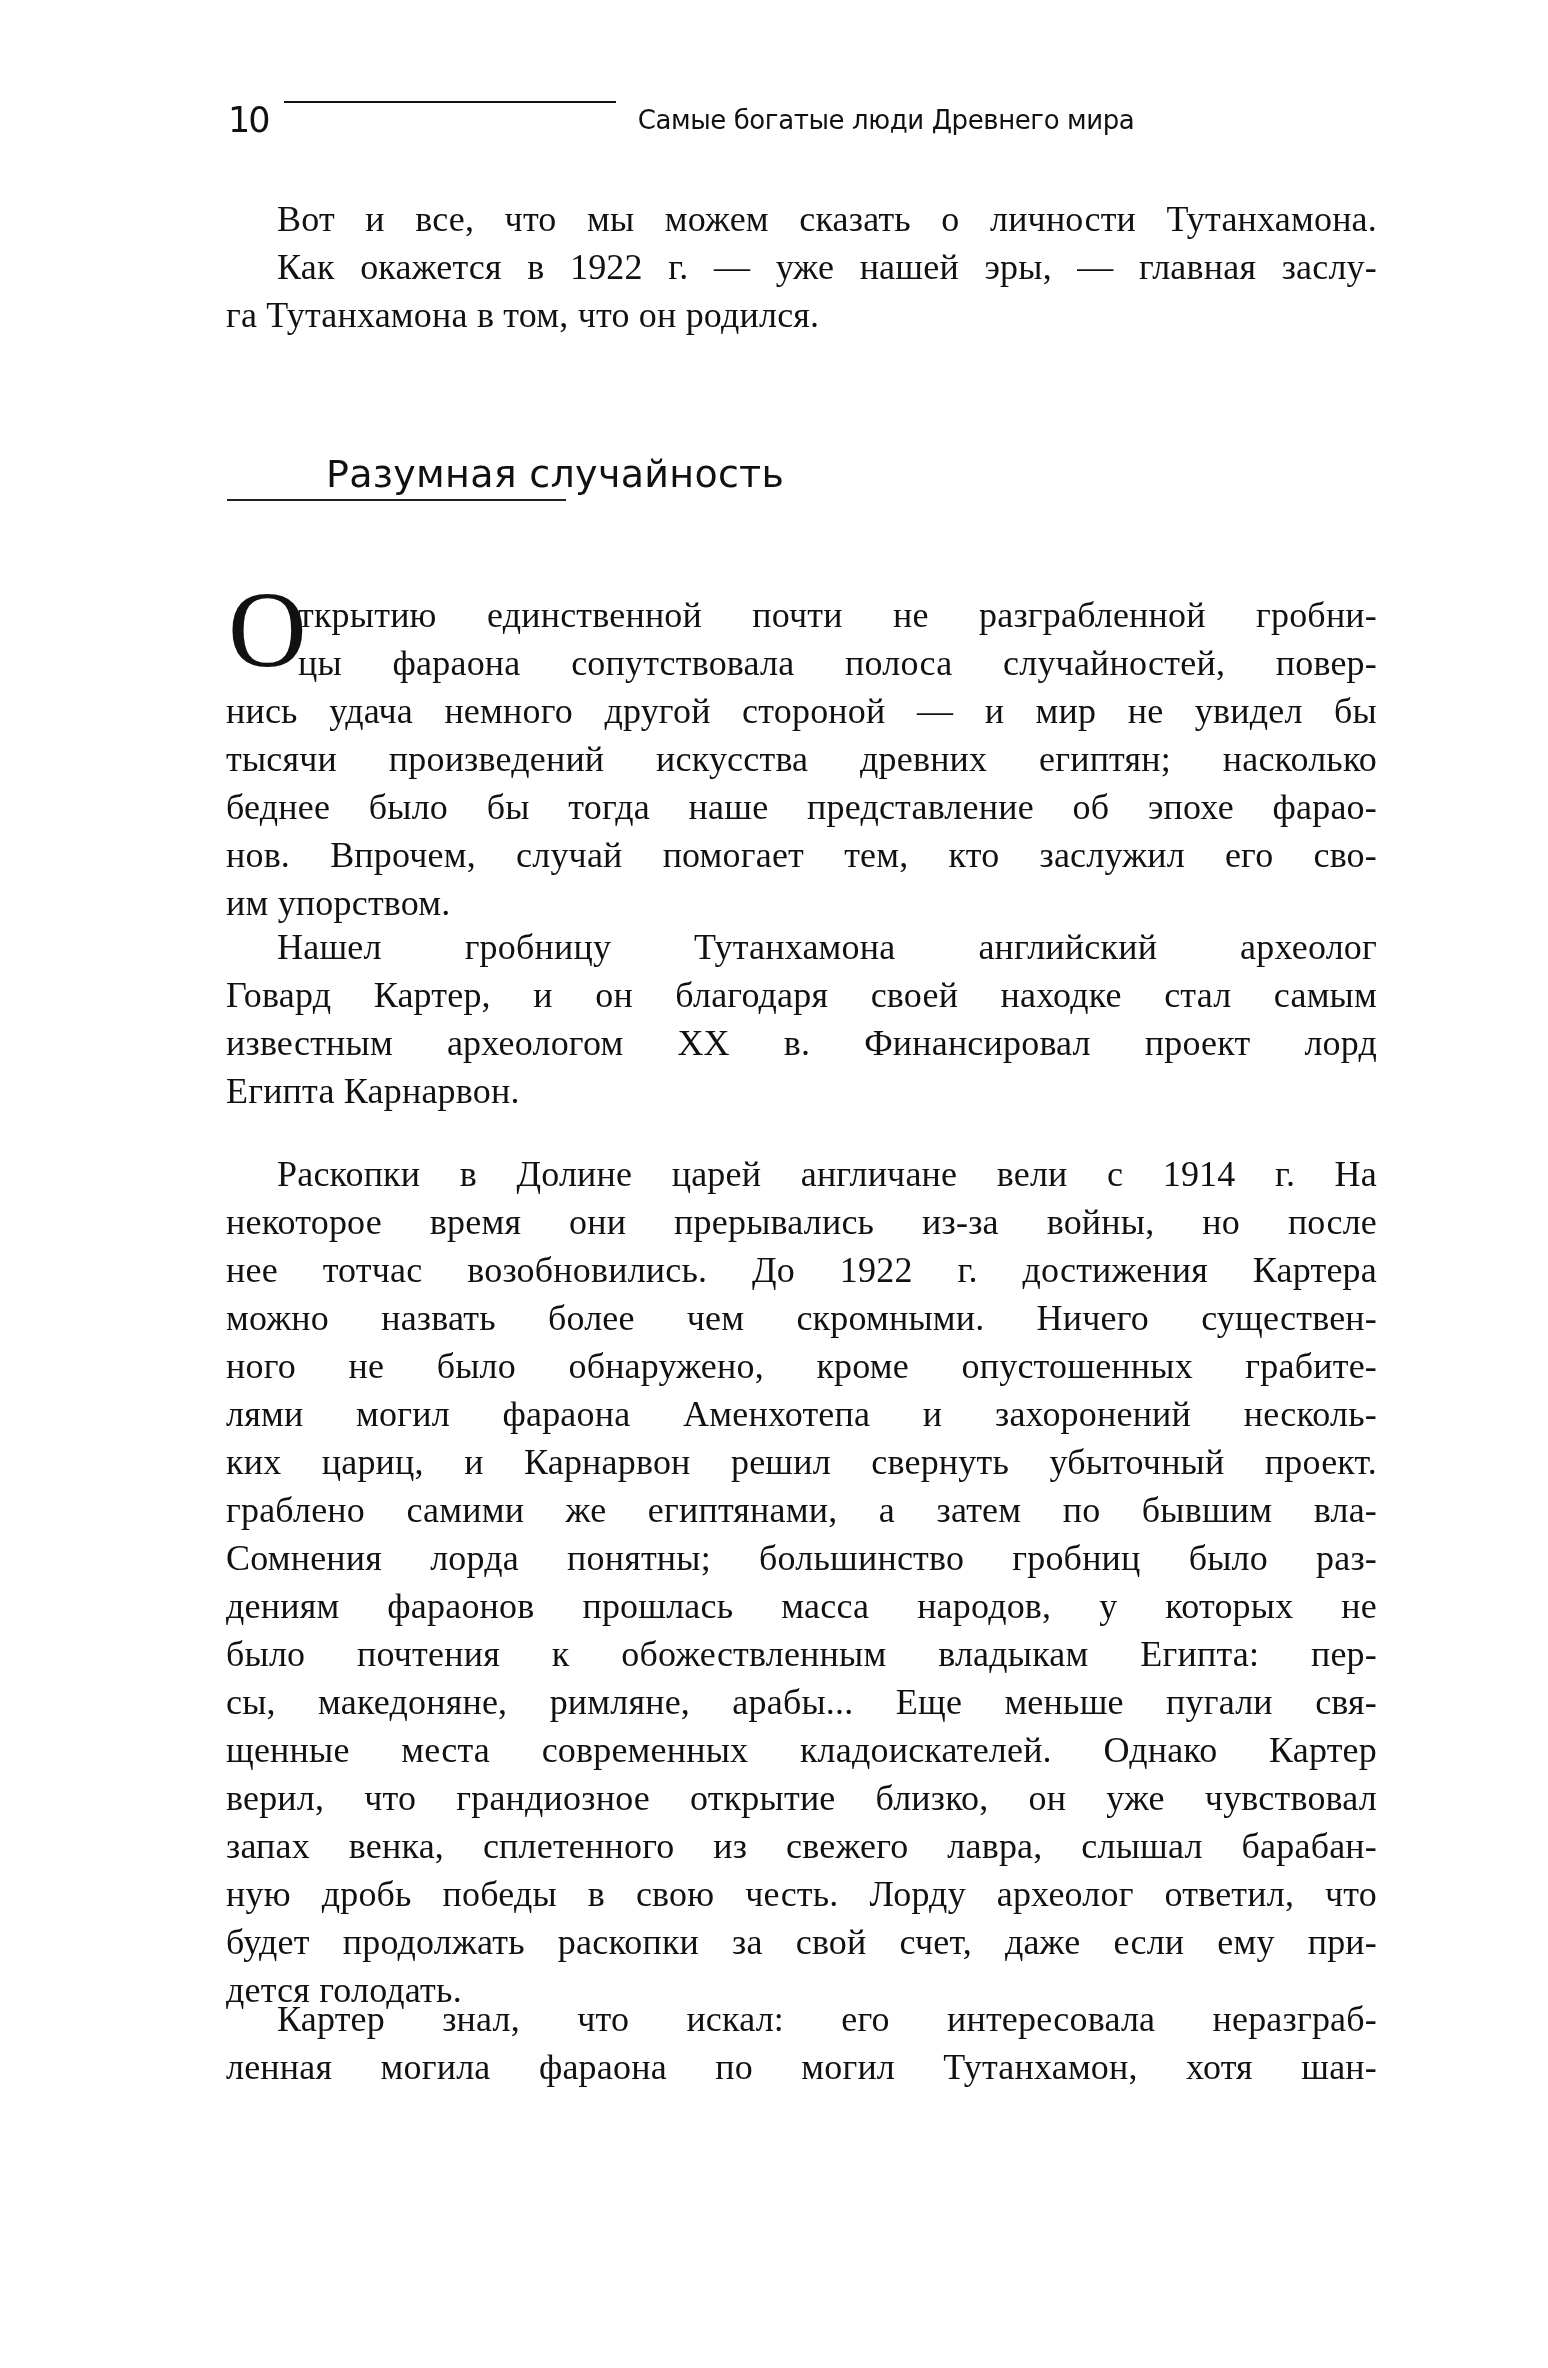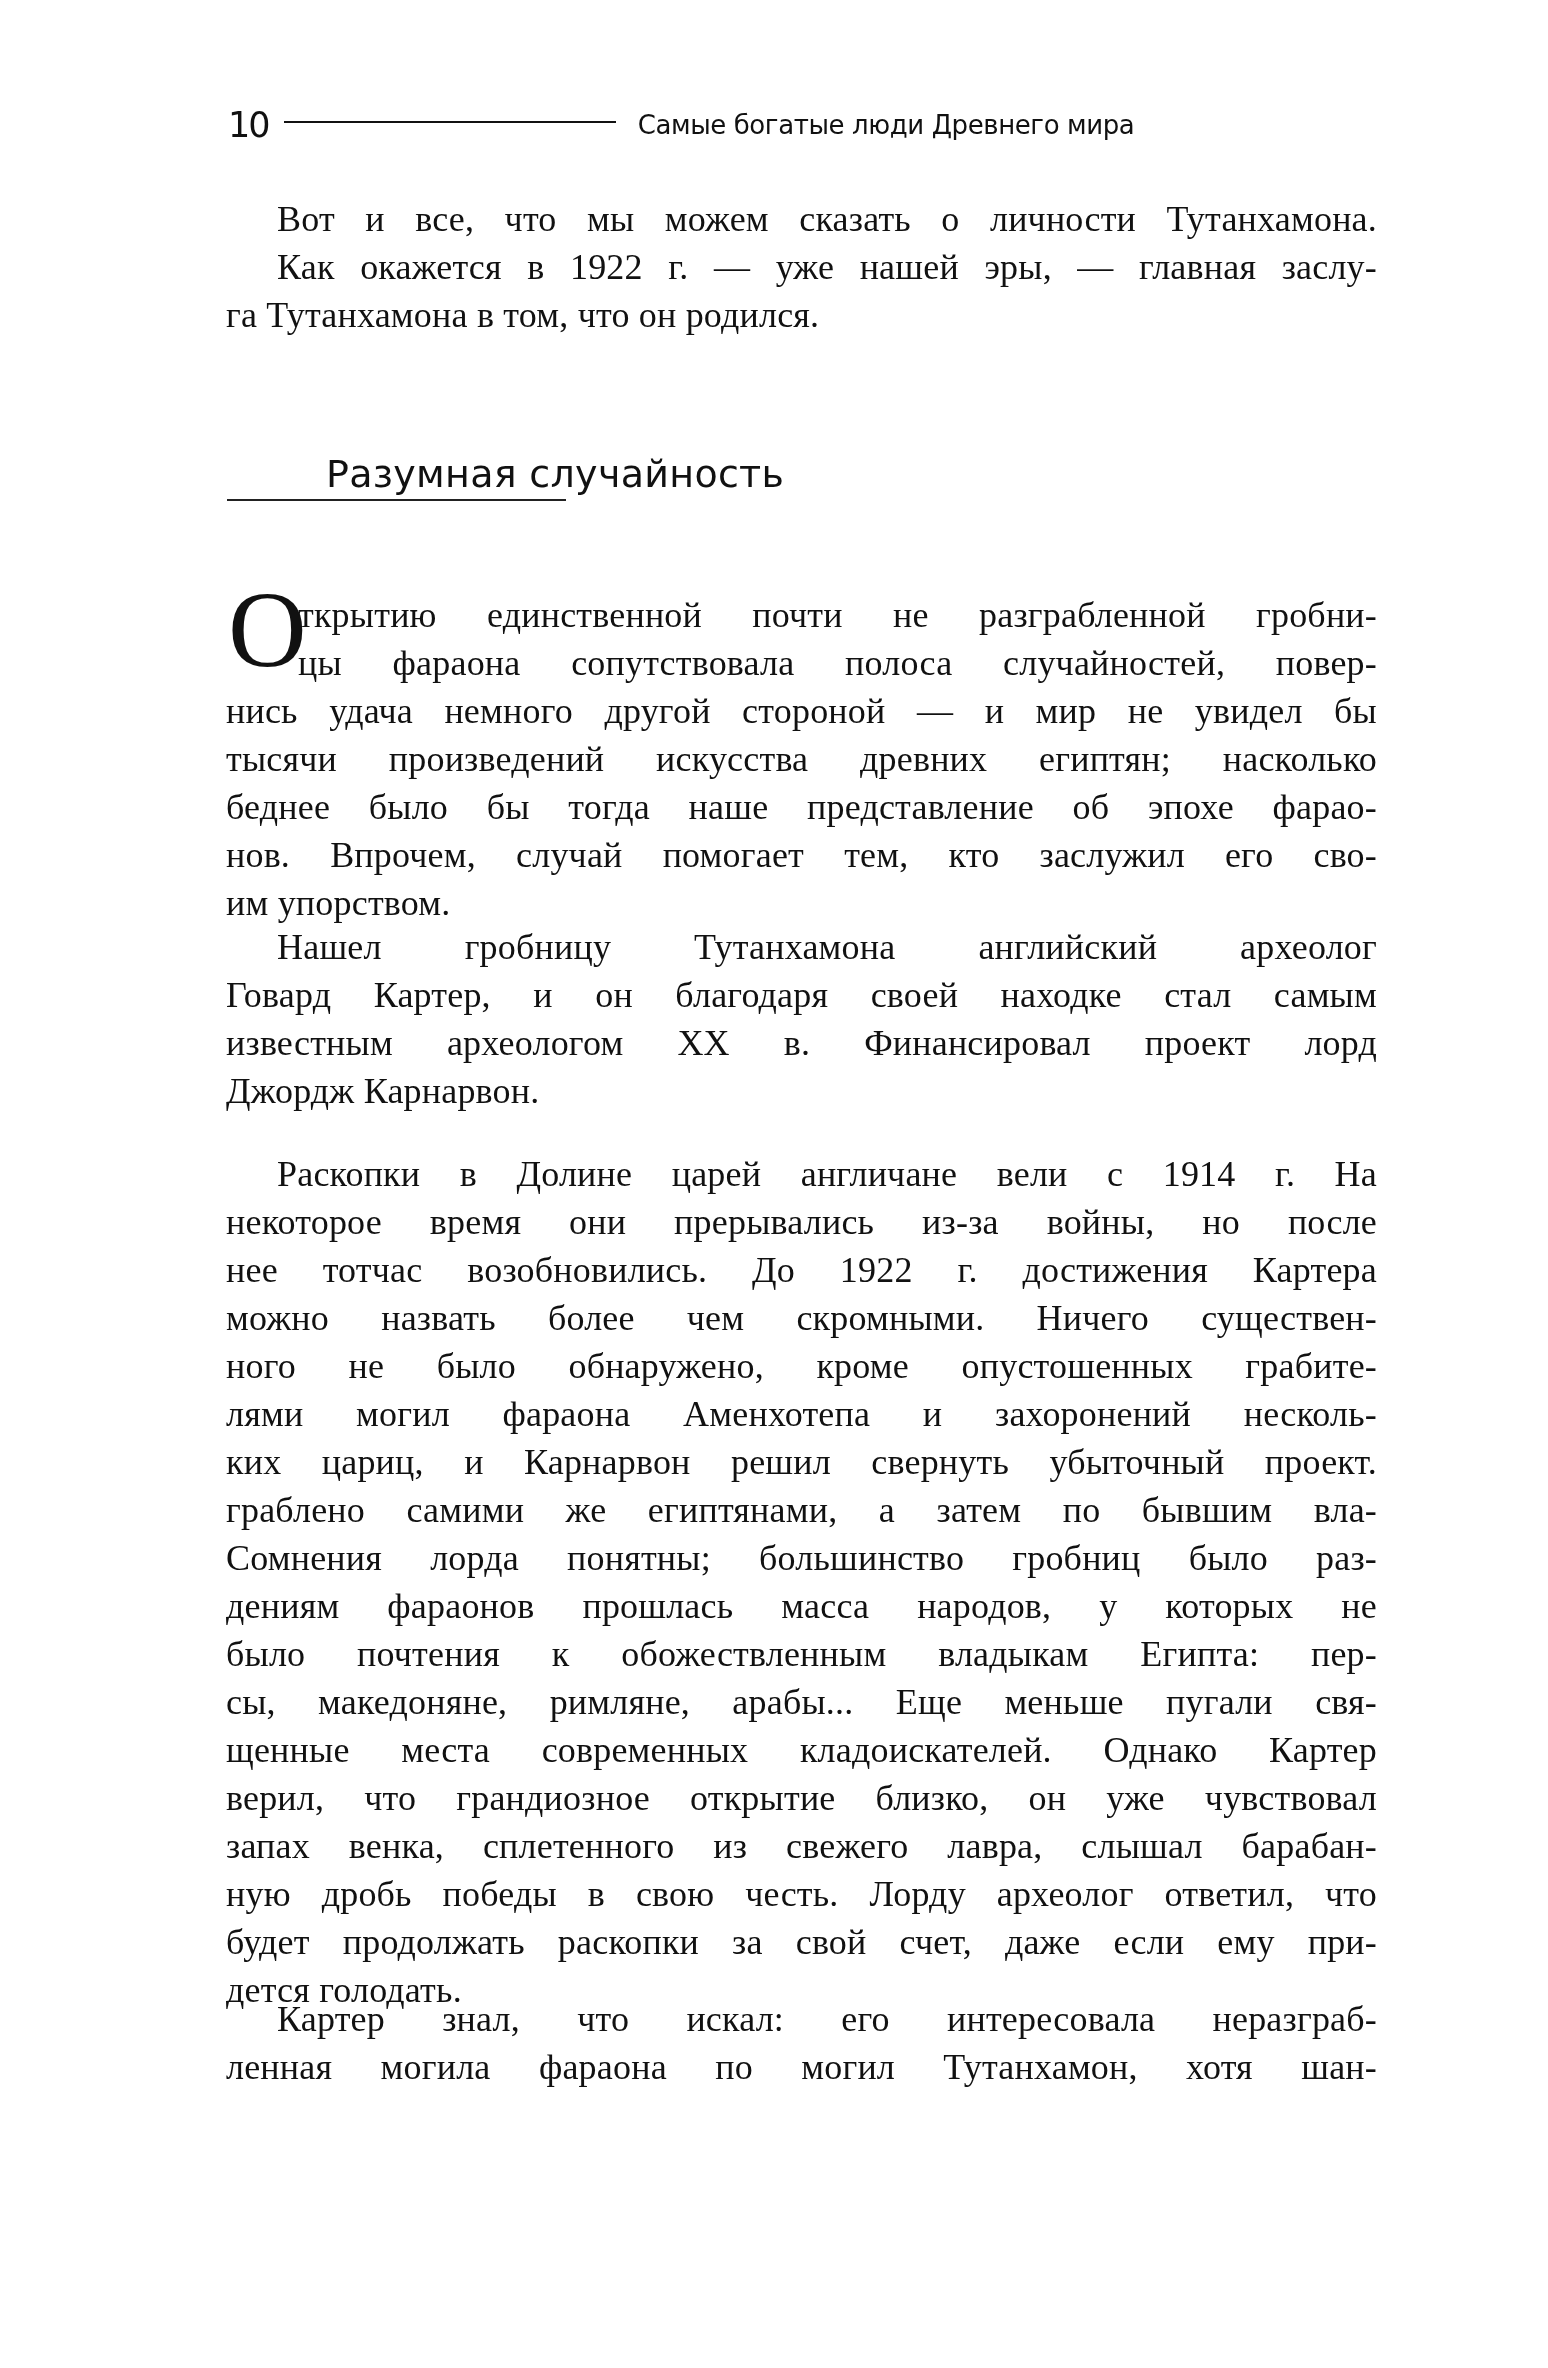--- a/index.html
+++ b/index.html
@@ -19,21 +19,21 @@
       left: 0; top: 0;
       width: 1549px; height: 2369px;
     }
     .running-header {
       position: absolute;
       left: 228px;
       top: 101px;
       width: 1151px;
       height: 49px;
       display: flex;
-      align-items: center;
+      align-items: flex-start;
       font-family: "DejaVu Sans", sans-serif;
     }
     .page-number {
       font-size: 35px;
       line-height: 39px;
       letter-spacing: -2px;
       font-weight: 500;
     }
     .header-rule {
       width: 332px;
@@ -133,21 +133,21 @@
     <span class="line">тысячи произведений искусства древних египтян; насколько</span>
     <span class="line">беднее было бы тогда наше представление об эпохе фарао-</span>
     <span class="line">нов. Впрочем, случай помогает тем, кто заслужил его сво-</span>
     <span class="line last">им упорством.</span>
   </div>
 
   <div class="text-block" style="top:923px;">
     <span class="line indent">Нашел гробницу Тутанхамона английский археолог</span>
     <span class="line">Говард Картер, и он благодаря своей находке стал самым</span>
     <span class="line">известным археологом XX в. Финансировал проект лорд</span>
-    <span class="line last">Джордж Карнарвон.</span>
+    <span class="line last">Египта Карнарвон.</span>
   </div>
 
   <div class="text-block" style="top:1118px;margin-top:32px;">
     <span class="line indent">Раскопки в Долине царей англичане вели с 1914 г. На</span>
     <span class="line">некоторое время они прерывались из-за войны, но после</span>
     <span class="line">нее тотчас возобновились. До 1922 г. достижения Картера</span>
     <span class="line">можно назвать более чем скромными. Ничего существен-</span>
     <span class="line">ного не было обнаружено, кроме опустошенных грабите-</span>
     <span class="line">лями могил фараона Аменхотепа и захоронений несколь-</span>
     <span class="line">ких цариц, и Карнарвон решил свернуть убыточный проект.</span>

